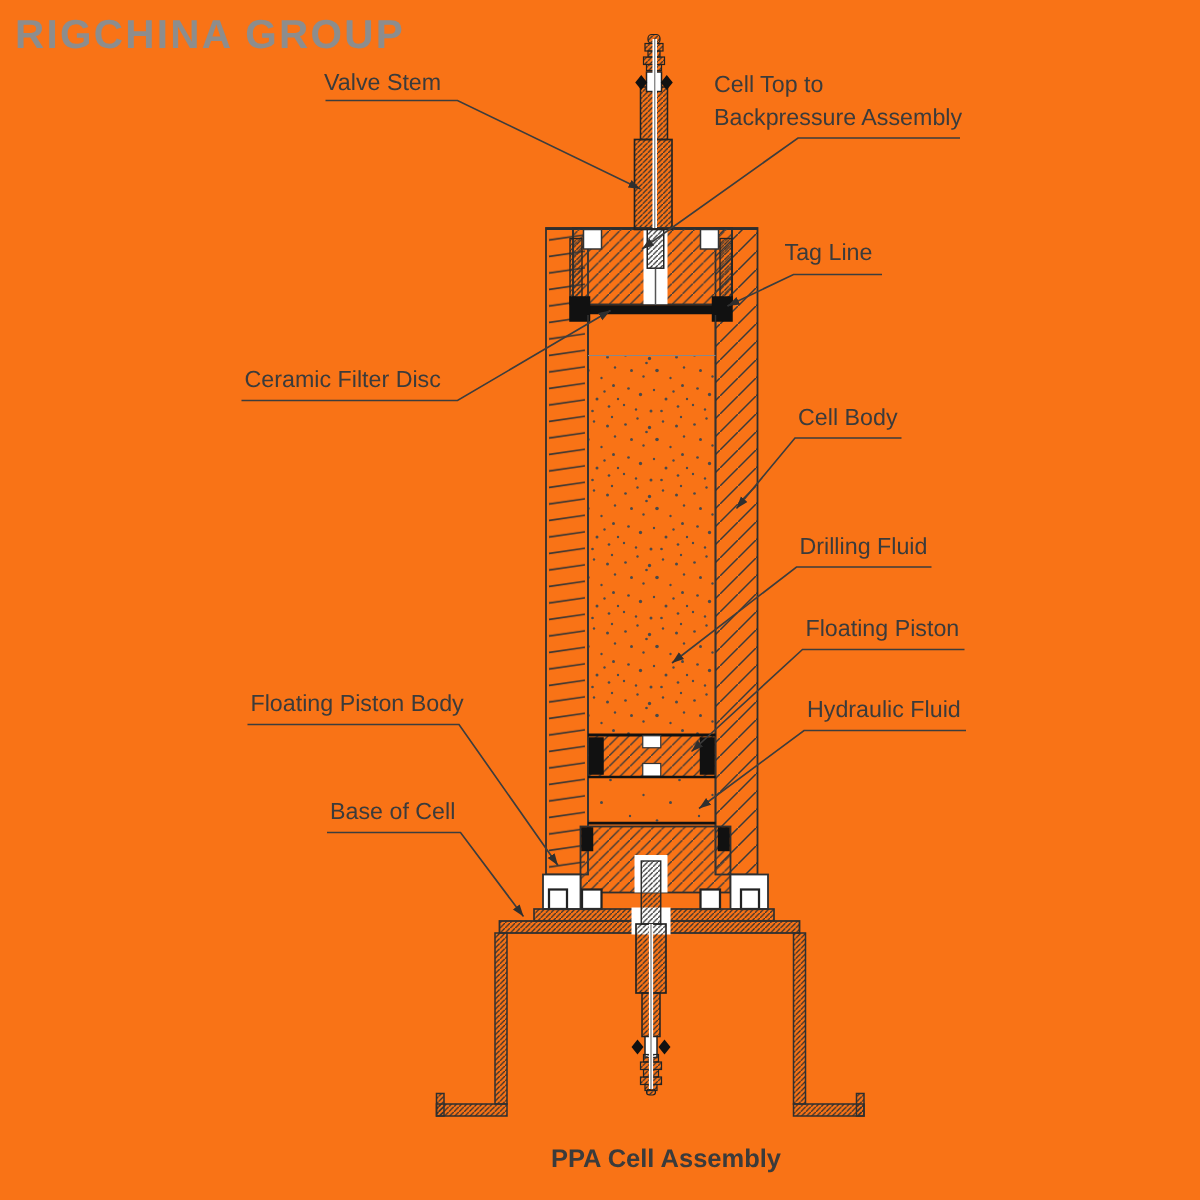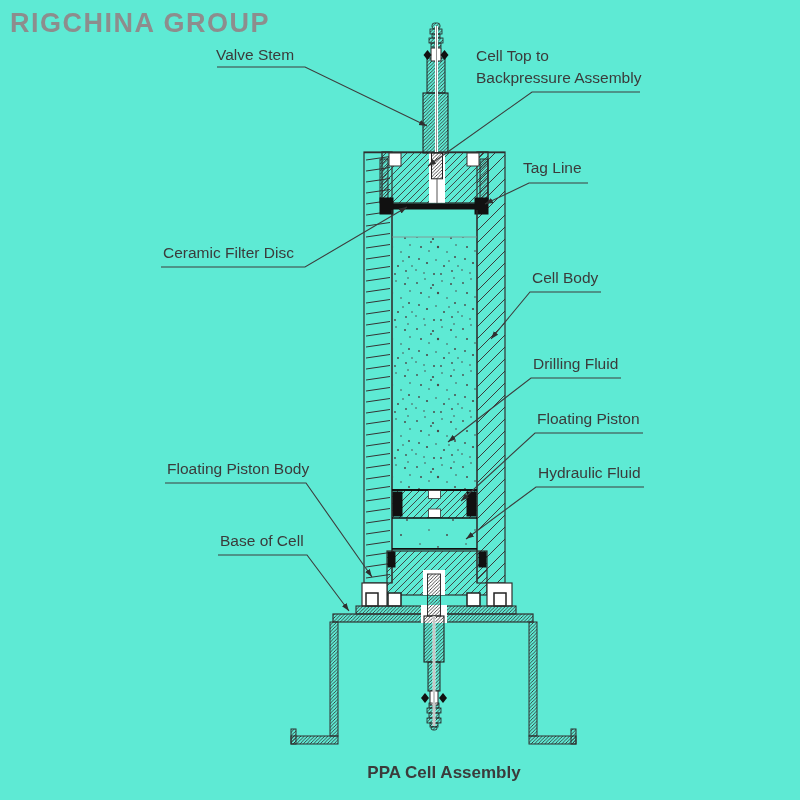--- a/index.html
+++ b/index.html
@@ -1,16 +1,16 @@
 <!DOCTYPE html>
 <html><head>
 <meta charset="utf-8">
 <style>
   html,body{margin:0;padding:0;background:#ffffff;}
-  .stage{position:relative;width:800px;height:800px;background:#5eead4;overflow:hidden;
+  .stage{position:relative;width:800px;height:800px;background:#f97316;overflow:hidden;
          font-family:"Liberation Sans",sans-serif;}
   svg{position:absolute;left:0;top:0;}
   .callout{font-size:15.5px;fill:#3b3b3b;}
   .leader{fill:none;stroke:#3d3d3d;stroke-width:1.1;}
   .outline{stroke:#2f2f2f;stroke-width:1.2;}
   .thin{stroke:#333;stroke-width:1;}
 </style>
 </head>
 <body>
 

